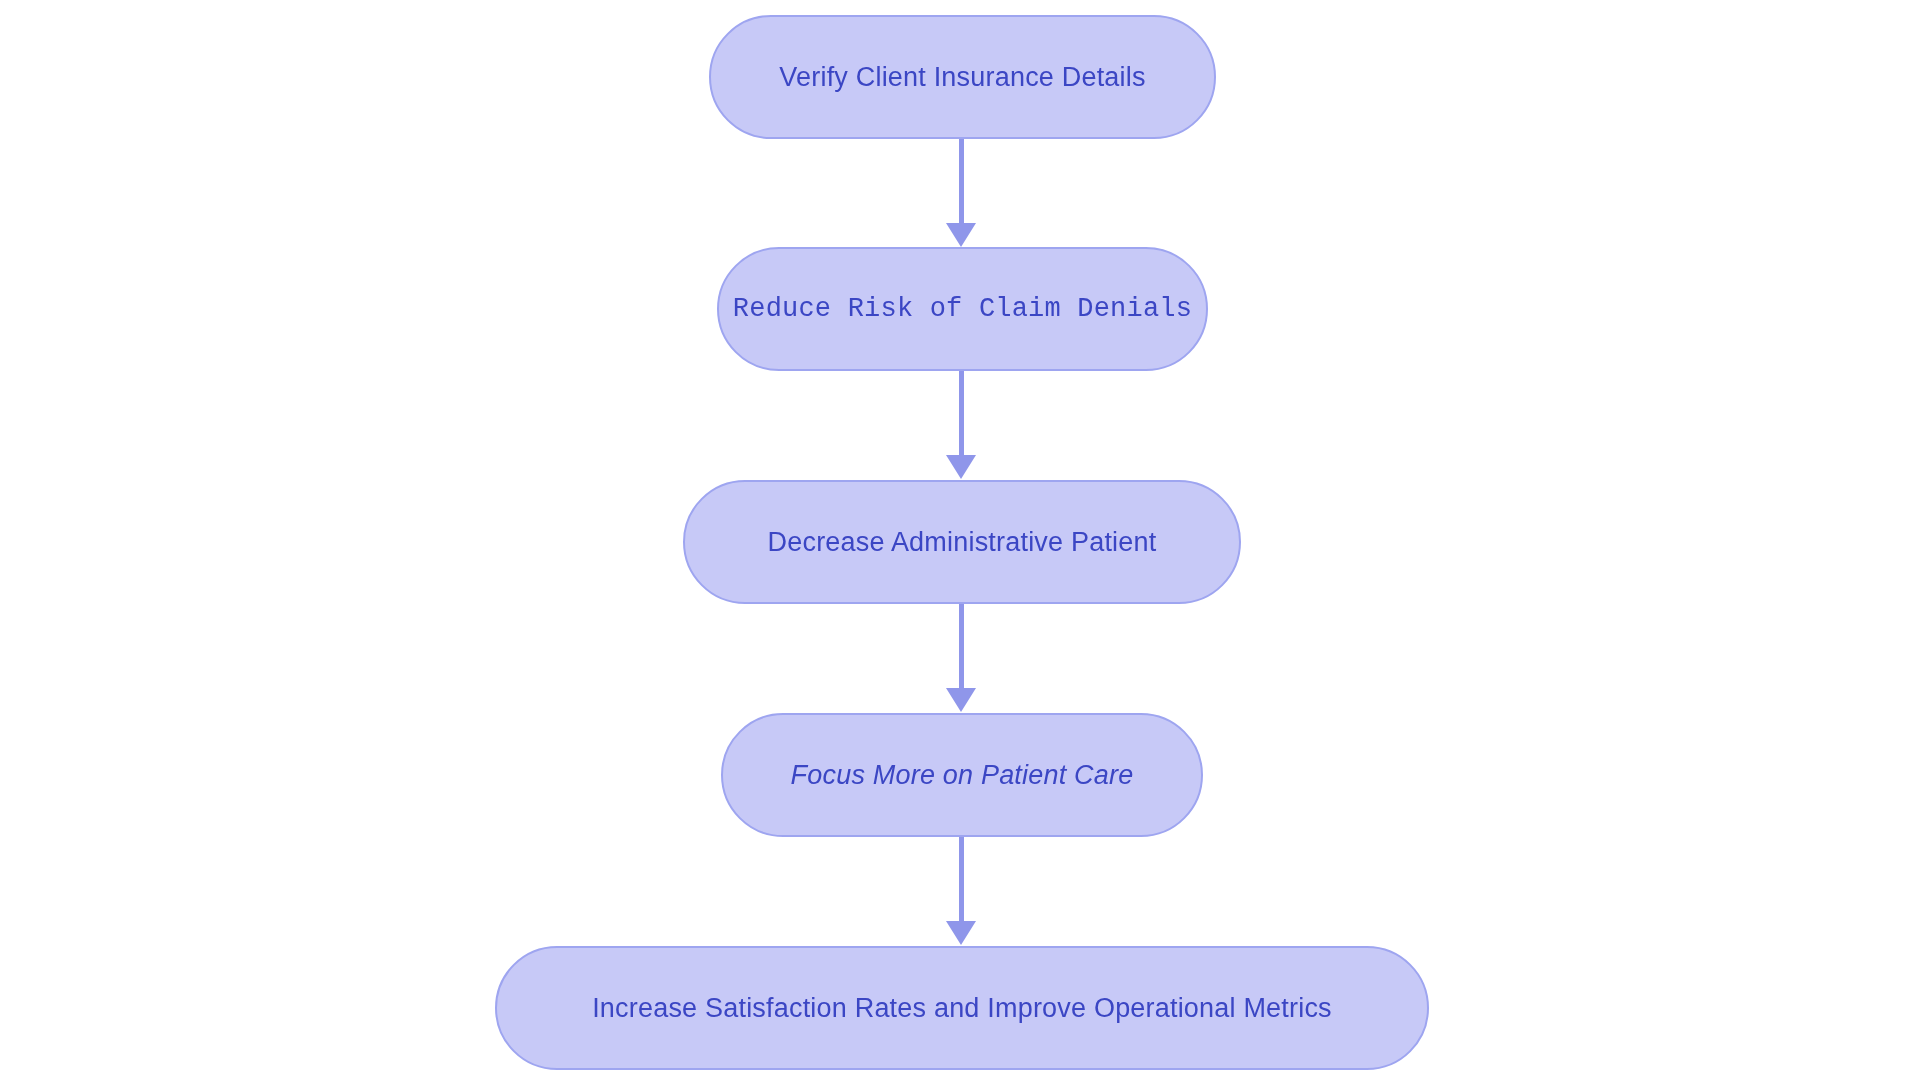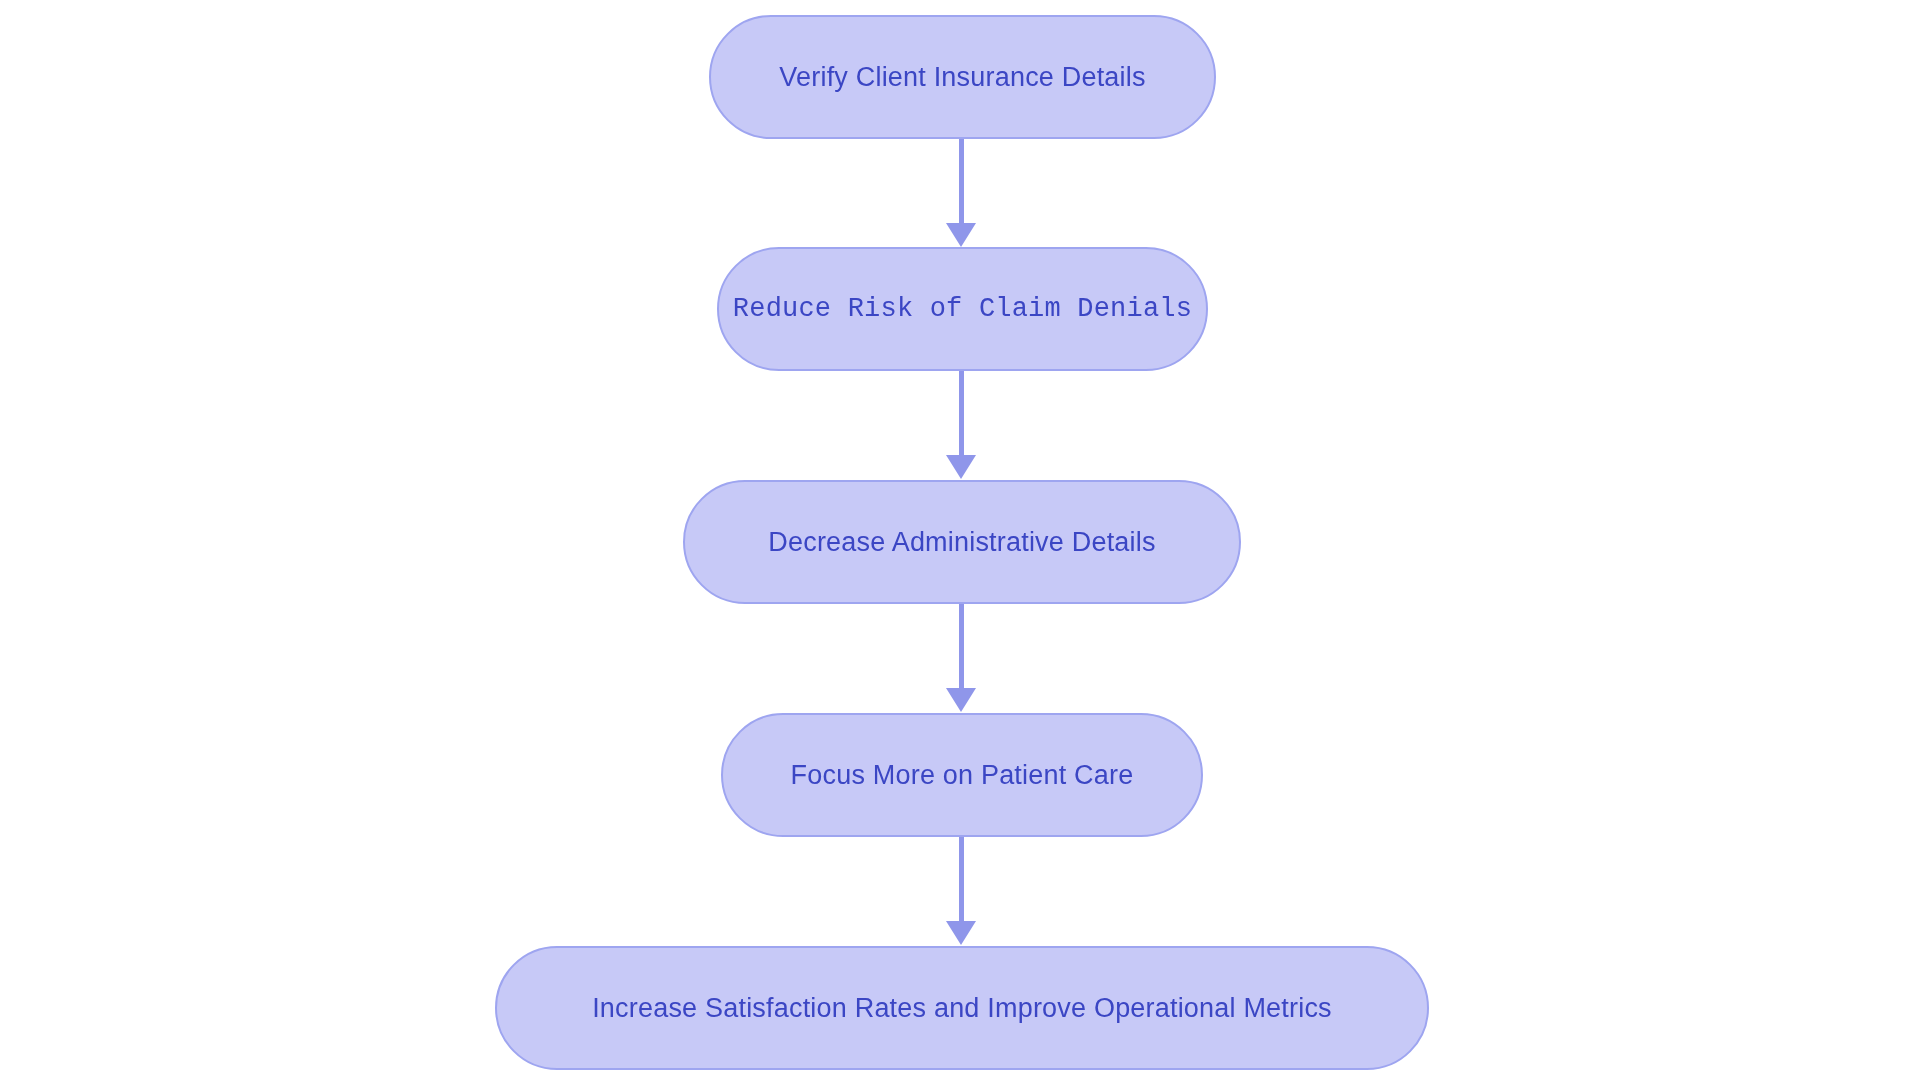--- a/index.html
+++ b/index.html
@@ -33,21 +33,21 @@
   }
   .node-label {
     font-size: 27px;
     color: var(--node-text);
     white-space: nowrap;
     letter-spacing: 0.2px;
   }
   .node-0 { left: 709px; top: 15px;  width: 507px; }
   .node-1 { left: 717px; top: 247px; width: 491px; font-family: Liberation Mono, monospace; }
   .node-2 { left: 683px; top: 480px; width: 558px; }
-  .node-3 { left: 721px; top: 713px; width: 482px; }
+  .node-3 { left: 721px; top: 713px; width: 482px; font-style: italic; }
   .node-4 { left: 495px; top: 946px; width: 934px; }
 
   .arrow {
     position: absolute;
     left: 946px;
     width: 30px;
     display: flex;
     flex-direction: column;
     align-items: center;
   }
@@ -85,21 +85,21 @@
   <div class="node node-1">
     <span class="node-label">Reduce Risk of Claim Denials</span>
   </div>
 
   <div class="arrow arrow-1">
     <div class="arrow-line"></div>
     <div class="arrow-head"></div>
   </div>
 
   <div class="node node-2">
-    <span class="node-label">Decrease Administrative Details</span>
+    <span class="node-label">Decrease Administrative Patient</span>
   </div>
 
   <div class="arrow arrow-2">
     <div class="arrow-line"></div>
     <div class="arrow-head"></div>
   </div>
 
   <div class="node node-3">
     <span class="node-label">Focus More on Patient Care</span>
   </div>

